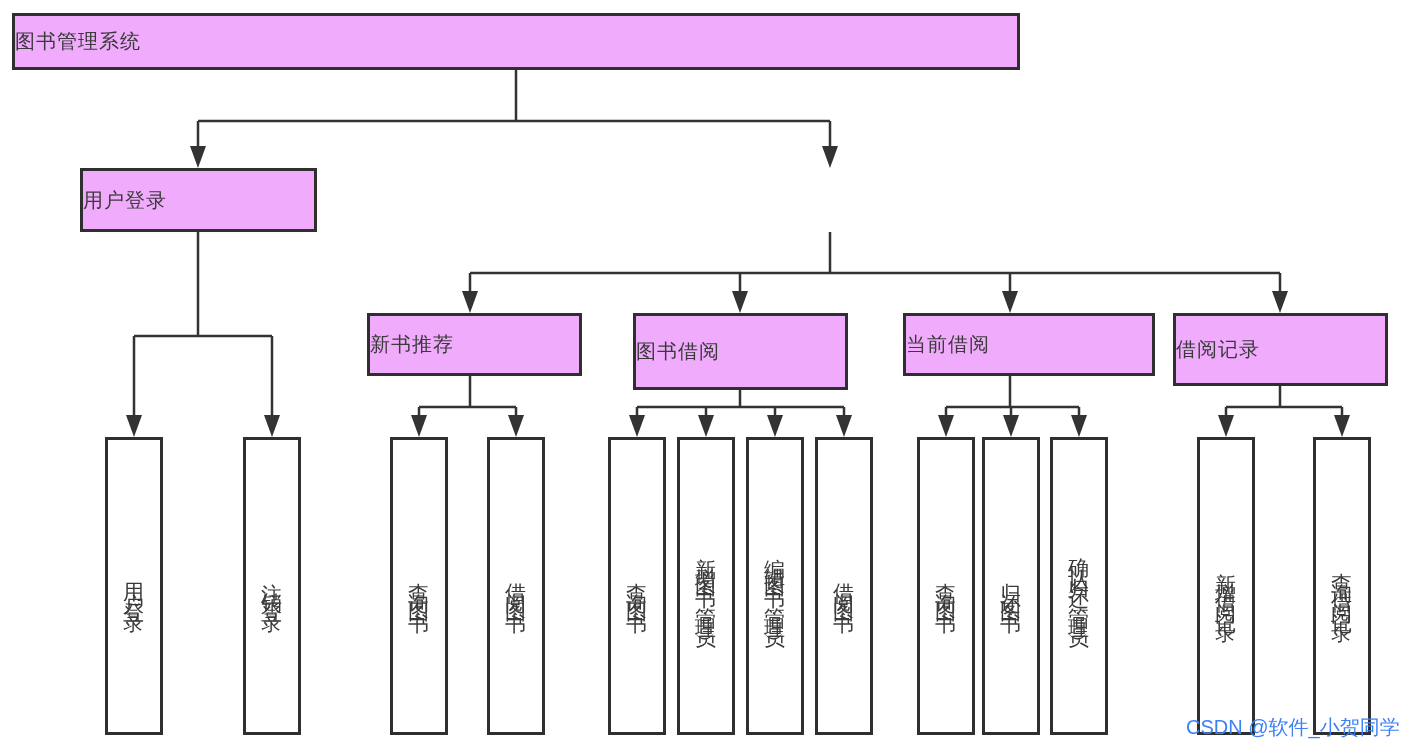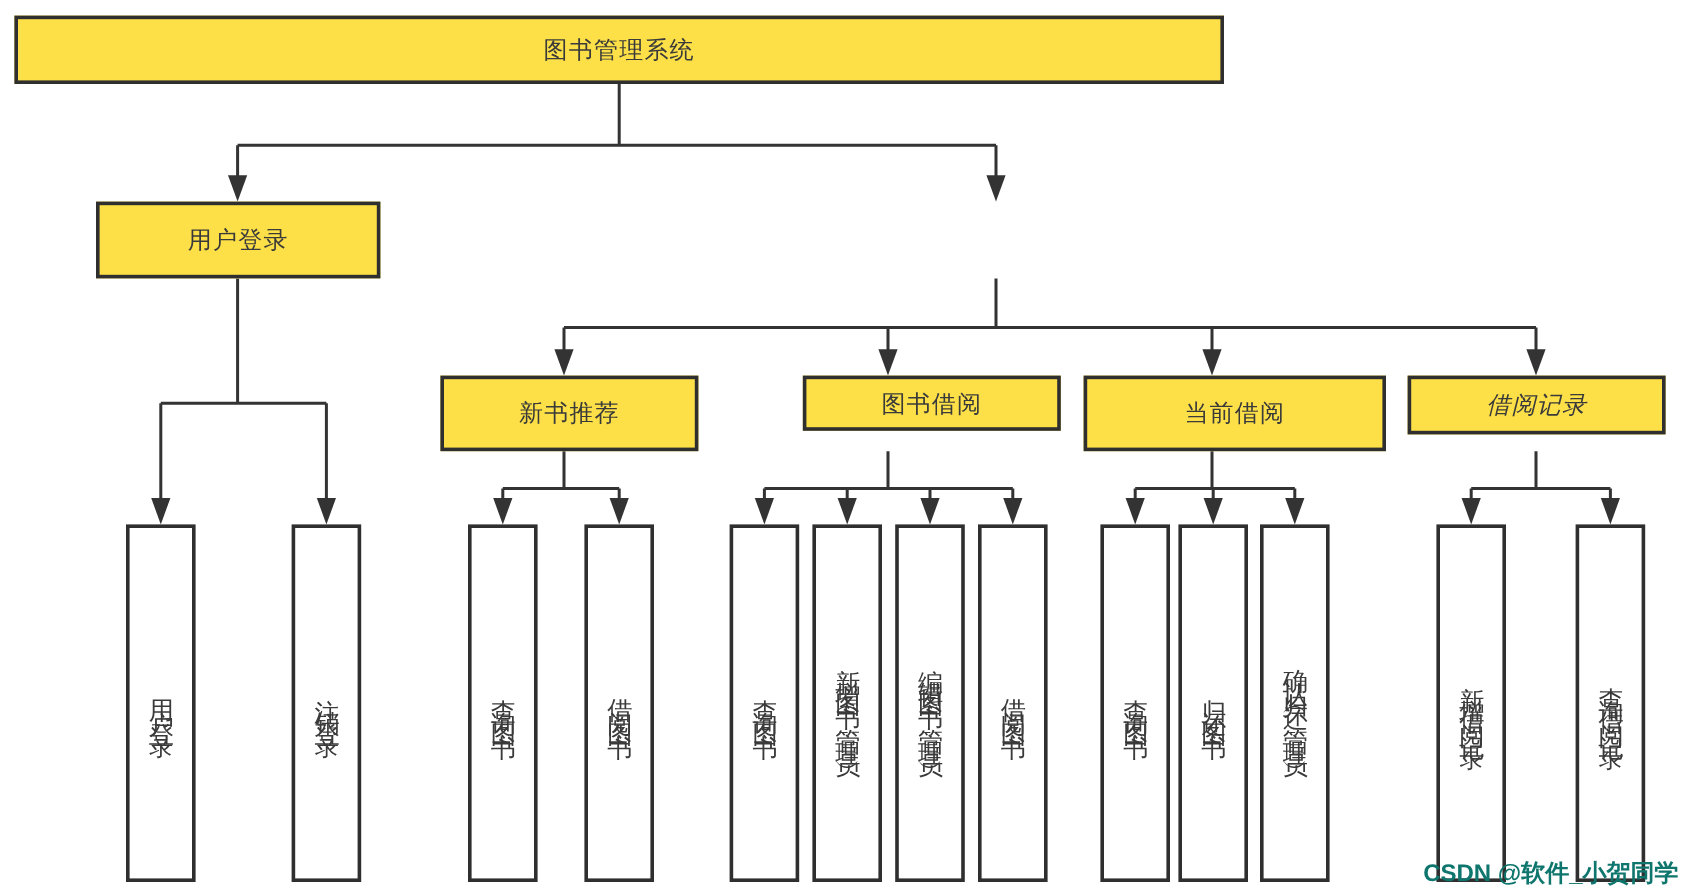--- a/index.html
+++ b/index.html
@@ -18,24 +18,23 @@
   #connector-svg {
     position: absolute;
     left: 0;
     top: 0;
     z-index: 1;
   }
   .hnode {
     position: absolute;
     box-sizing: border-box;
     border: 3px solid #2f2f2f;
-    background: #fde047;
+    background: #f0abfc;
     display: flex;
     align-items: center;
-    justify-content: center;
     font-size: 20px;
     color: #3a3a3a;
     letter-spacing: 1px;
     z-index: 2;
   }
   .root {
     border-width: 3px;
   }
   .vnode {
     position: absolute;
@@ -56,24 +55,23 @@
     font-size: 21px;
     letter-spacing: 10px;
     line-height: 1;
     color: #3a3a3a;
   }
   #watermark {
     position: absolute;
     left: 1186px;
     top: 714px;
     font-size: 20px;
-    color: #0f766e;
+    color: #3b82f6;
     white-space: nowrap;
     z-index: 3;
-    font-weight: bold;
   }
 </style>
 </head>
 <body>
 
 <div id="canvas">
 
   <svg id="connector-svg" width="1405" height="747" viewBox="0 0 1405 747">
     <g stroke="#333333" stroke-width="2.5" fill="none">
       <path d="M516 70 L516 121 M198 121 L830 121 M198 121 L198 150 M830 121 L830 150"></path>
@@ -111,27 +109,27 @@
     <span>图书管理系统</span>
   </div>
 
   <div class="hnode" style="left:80px; top:168px; width:237px; height:64px;">
     <span>用户登录</span>
   </div>
 
   <div class="hnode" style="left:367px; top:313px; width:215px; height:63px;">
     <span>新书推荐</span>
   </div>
-  <div class="hnode" style="left:633px; top:313px; width:215px; height:46px;margin-left:36px;">
+  <div class="hnode" style="left:633px; top:313px; width:215px; height:77px;">
     <span>图书借阅</span>
   </div>
   <div class="hnode" style="left:903px; top:313px; width:252px; height:63px;">
     <span>当前借阅</span>
   </div>
-  <div class="hnode" style="left:1173px; top:313px; width:215px; height:49px;font-style:italic;">
+  <div class="hnode" style="left:1173px; top:313px; width:215px; height:73px;">
     <span>借阅记录</span>
   </div>
 
   <div class="vnode" style="left:105px;">
     <span class="vtext">用户登录</span>
   </div>
   <div class="vnode" style="left:243px;">
     <span class="vtext">注销登录</span>
   </div>
 

